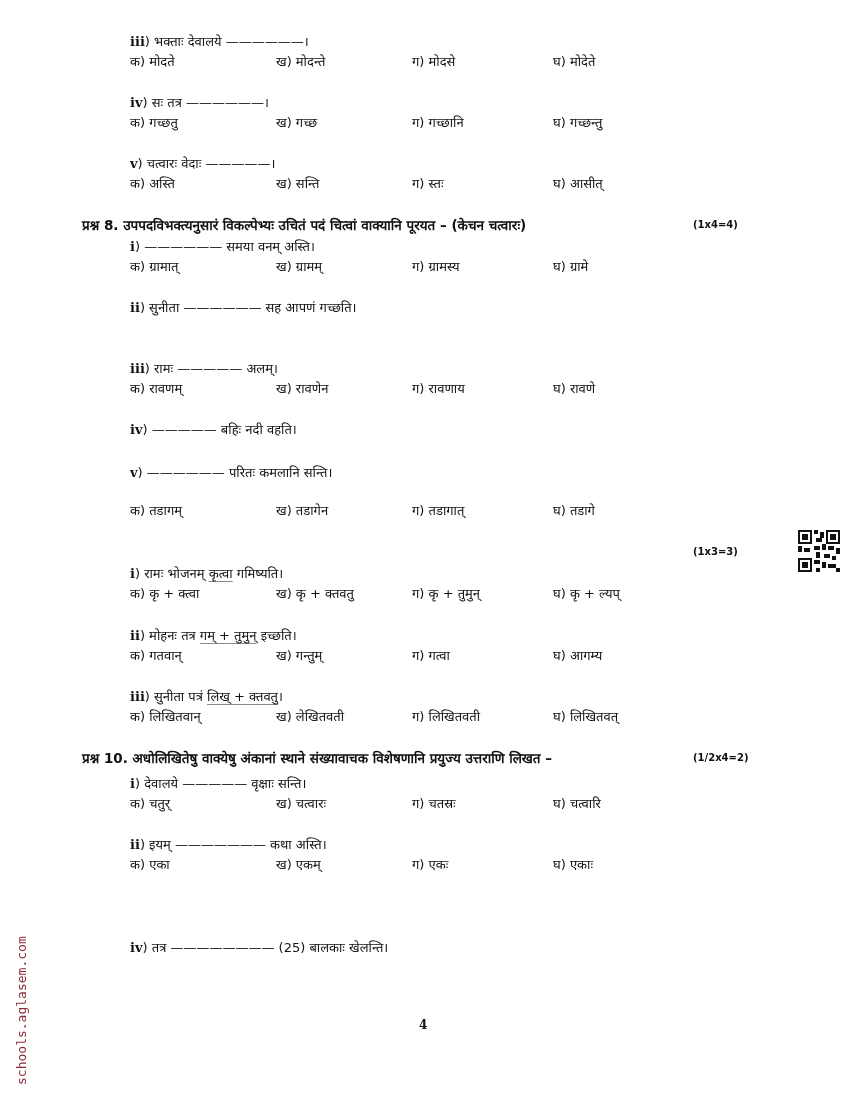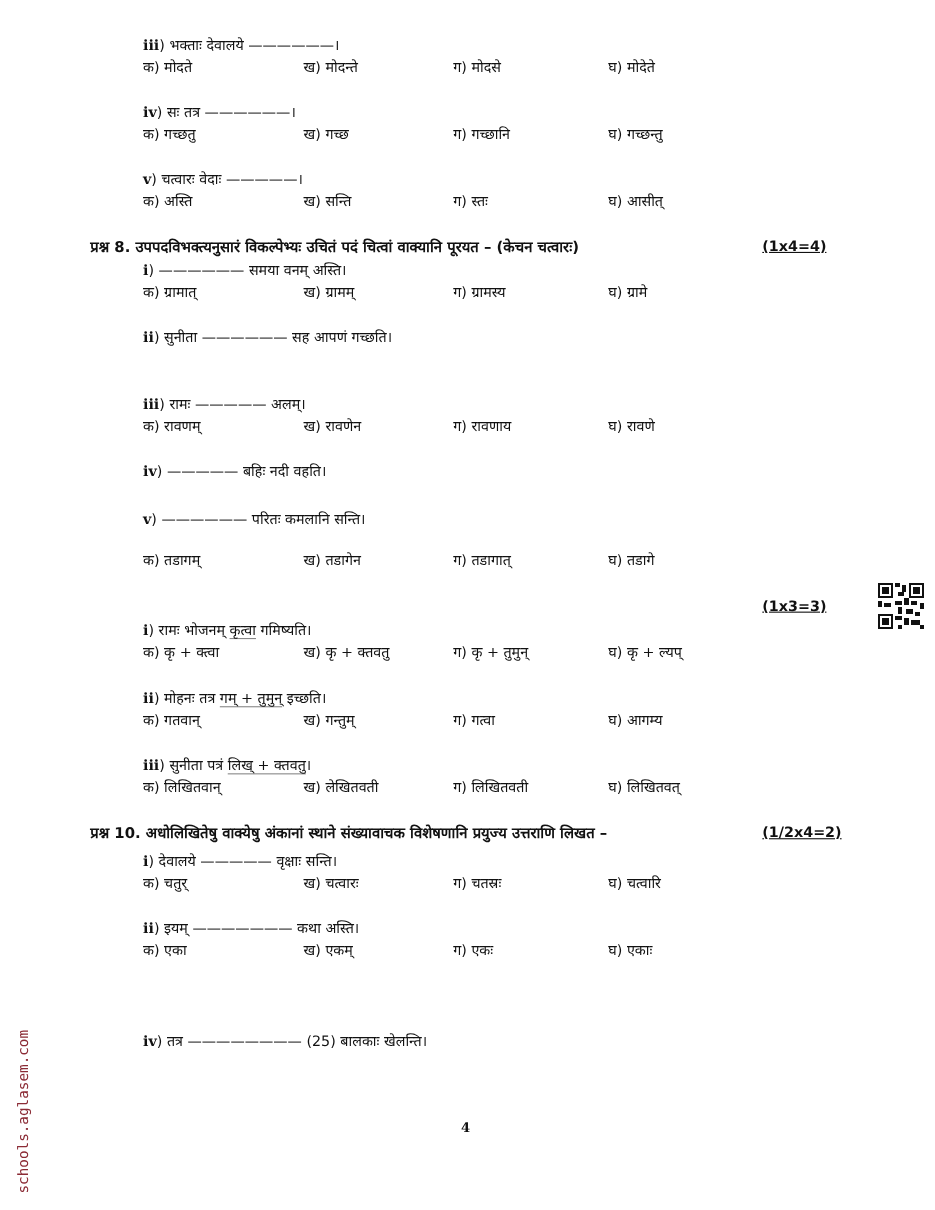--- a/index.html
+++ b/index.html
@@ -1,21 +1,21 @@
 <!DOCTYPE html>
 <html><head>
 <meta charset="utf-8">
 <style>
   html, body { margin: 0; padding: 0; background: #ffffff; }
   body { width: 850px; height: 1100px; position: relative; overflow: hidden;
          font-family: "DejaVu Sans", sans-serif; color: #111; }
   .page { position: absolute; left: 0; top: 0; width: 850px; height: 866px; }
   .line { position: absolute; font-size: 13px; line-height: 18px; white-space: nowrap; }
   .qhead { position: absolute; left: 82px; font-size: 13.5px; font-weight: bold; white-space: nowrap; line-height: 18px; text-align: center; }
-  .marks { position: absolute; font-size: 13px; font-weight: bold; white-space: nowrap; line-height: 18px; text-decoration: underline; }
+  .marks { position: absolute; font-size: 10px; font-weight: bold; white-space: nowrap; line-height: 18px; }
   .stem { left: 130px; }
   .roman { font-family: "DejaVu Serif", serif; font-weight: bold; }
   .opts { position: absolute; left: 130px; height: 18px; width: 520px; font-size: 13px; line-height: 18px; }
   .opt { position: absolute; top: 0; white-space: nowrap; }
   .opt.o0 { left: 0; }
   .opt.o1 { left: 146px; }
   .opt.o2 { left: 282px; }
   .opt.o3 { left: 423px; }
   .u { text-decoration: underline; text-decoration-color: #888; text-underline-offset: 3px; }
   .pagenum { position: absolute; left: 419px; top: 1018px; font-family: "DejaVu Serif", serif; font-weight: bold; font-size: 12px; }

